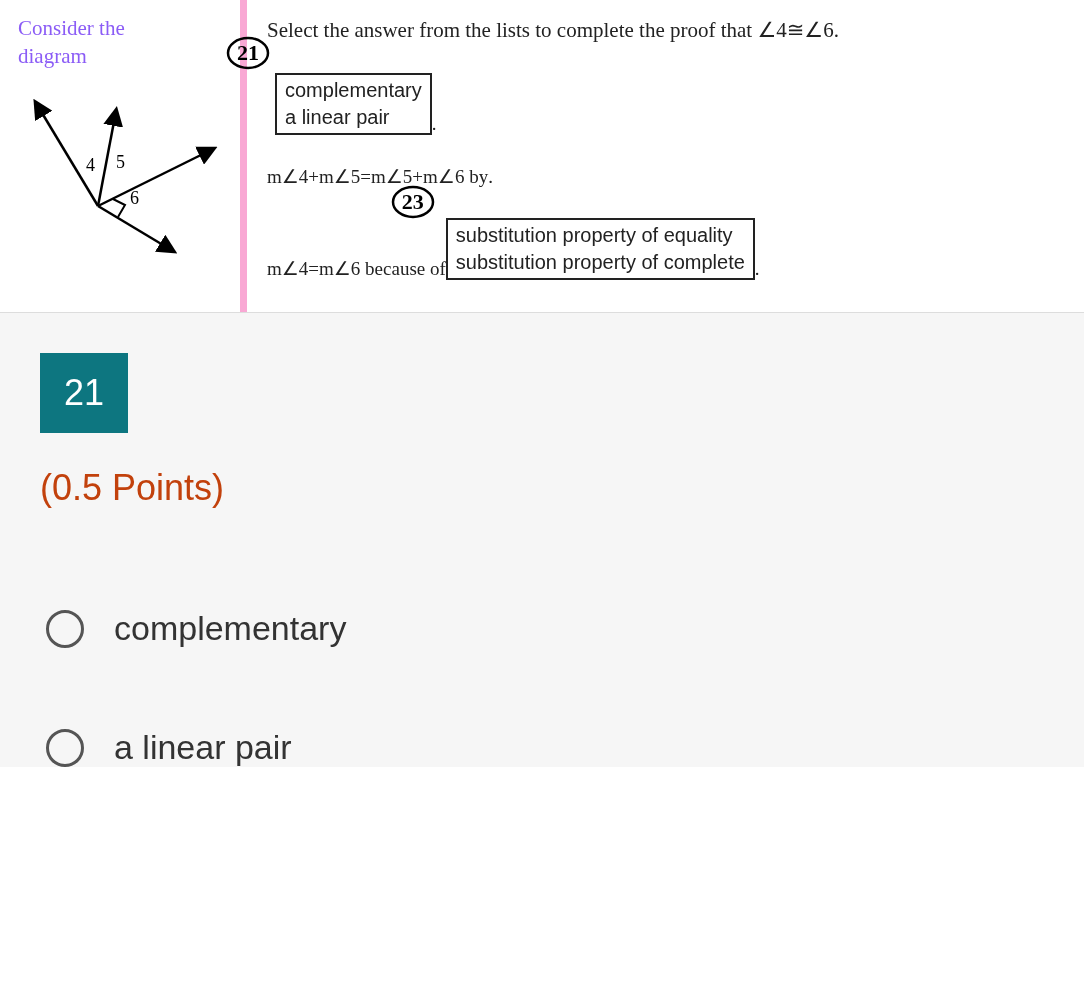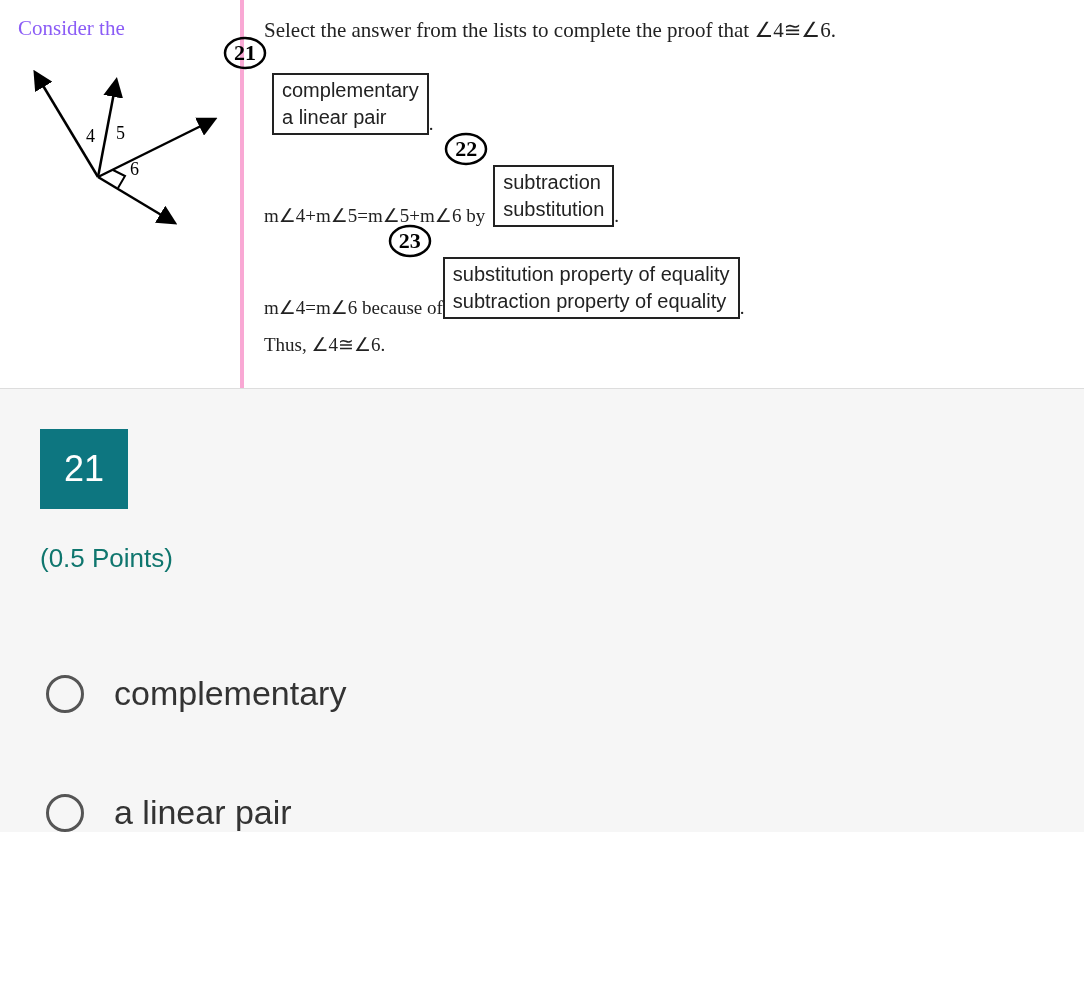--- a/index.html
+++ b/index.html
@@ -17,21 +17,21 @@
     width: 240px;
     padding: 14px 12px 12px 18px;
     font-family: Georgia, "Times New Roman", serif;
     font-size: 21px;
     color: #8b5cf6;
     line-height: 1.35;
   }
   .right-col {
     flex: 1;
     padding: 18px 12px 18px 20px;
-    border-left: 4px solid #f9a8d4;
+    border-left: 7px solid #f9a8d4;
     font-family: Georgia, "Times New Roman", serif;
     font-size: 19px;
     color: #222;
     position: relative;
   }
   .instruction {
     font-size: 21px;
     margin-bottom: 30px;
   }
   .proof-line {
@@ -81,22 +81,22 @@
     font-size: 36px;
     font-family: Arial, sans-serif;
     width: 88px;
     height: 80px;
     display: flex;
     align-items: center;
     justify-content: center;
     margin-bottom: 34px;
   }
   .points-text {
-    color: #0f766e;
-    font-size: 26px;
+    color: #c2410c;
+    font-size: 36px;
     font-family: Arial, sans-serif;
     margin-bottom: 60px;
   }
   .answer-options {
     padding: 40px 0 0 0;
   }
   .radio-row {
     display: flex;
     align-items: center;
     margin-bottom: 80px;
@@ -116,20 +116,21 @@
     color: #333;
   }
   .proof-text { white-space: nowrap; }
 </style>
 </head>
 <body>
 
 <div class="top-section">
   <div class="left-col">
     <div>Consider the</div>
+    <div>diagram</div>
     <svg class="diagram-svg" width="200" height="170" viewBox="0 0 200 170">
       <defs>
         <marker id="arr" markerWidth="8" markerHeight="8" refX="6" refY="4" orient="auto">
           <path d="M0,0 L8,4 L0,8 Z" fill="#000"></path>
         </marker>
       </defs>
 
       <g stroke="#000" stroke-width="2.5" fill="none">
 
         <line x1="80" y1="115" x2="18" y2="12" marker-end="url(#arr)"></line>
@@ -162,55 +163,40 @@
         <div class="option-box">
           <div>complementary</div>
           <div>a linear pair</div>
         </div>
       </div>
       <span>.</span>
     </div>
 
     <div class="proof-line" style="margin-top:30px;">
       <span class="proof-text">m∠4+m∠5=m∠5+m∠6 by</span>
-      <div style="position:relative;margin-left:8px;">
-        <div class="circle-num" style="top:-34px;left:-50px;">
-          <svg viewBox="0 0 46 36">
-              <ellipse cx="23" cy="18" rx="20" ry="15" fill="none" stroke="#000" stroke-width="2.5"></ellipse>
-            </svg>
-          <span>22</span>
-        </div>
-        <div class="option-box">
-          <div>subtraction</div>
-          <div>substitution</div>
-        </div>
-      </div>
       <span>.</span>
     </div>
 
     <div class="proof-line" style="margin-top:30px;">
       <span class="proof-text">m∠4=m∠6 because of</span>
       <div style="position:relative;">
         <div class="circle-num" style="top:-34px;left:-56px;">
           <svg viewBox="0 0 46 36">
               <ellipse cx="23" cy="18" rx="20" ry="15" fill="none" stroke="#000" stroke-width="2.5"></ellipse>
             </svg>
           <span>23</span>
         </div>
         <div class="option-box">
           <div>substitution property of equality</div>
-          <div>subtraction property of equality</div>
+          <div>substitution property of complete</div>
         </div>
       </div>
       <span>.</span>
     </div>
 
-    <div class="proof-line" style="margin-top:10px;font-weight:normal;">
-      <span class="proof-text">Thus, ∠4≅∠6.</span>
-    </div>
   </div>
 </div>
 
 <div class="question-block">
   <div class="q-number-box">21</div>
   <div class="points-text">(0.5 Points)</div>
 
   <div class="answer-options">
     <div class="radio-row">
       <div class="radio-circle"></div>

